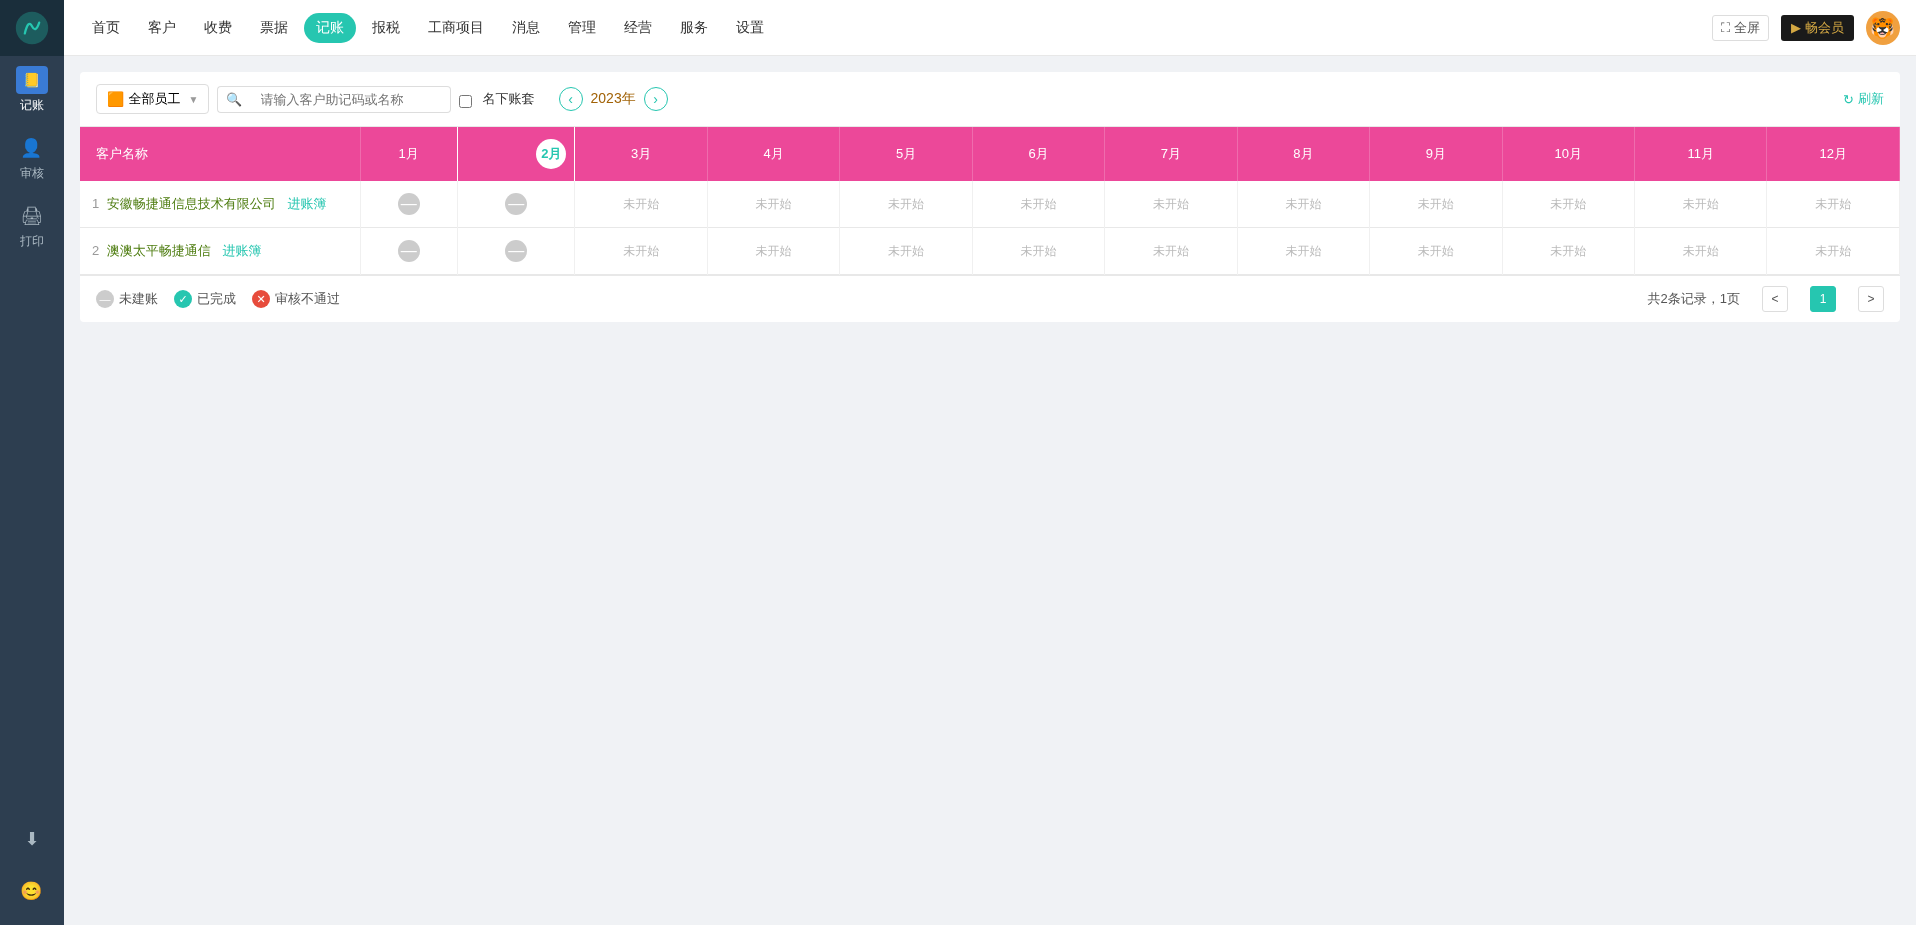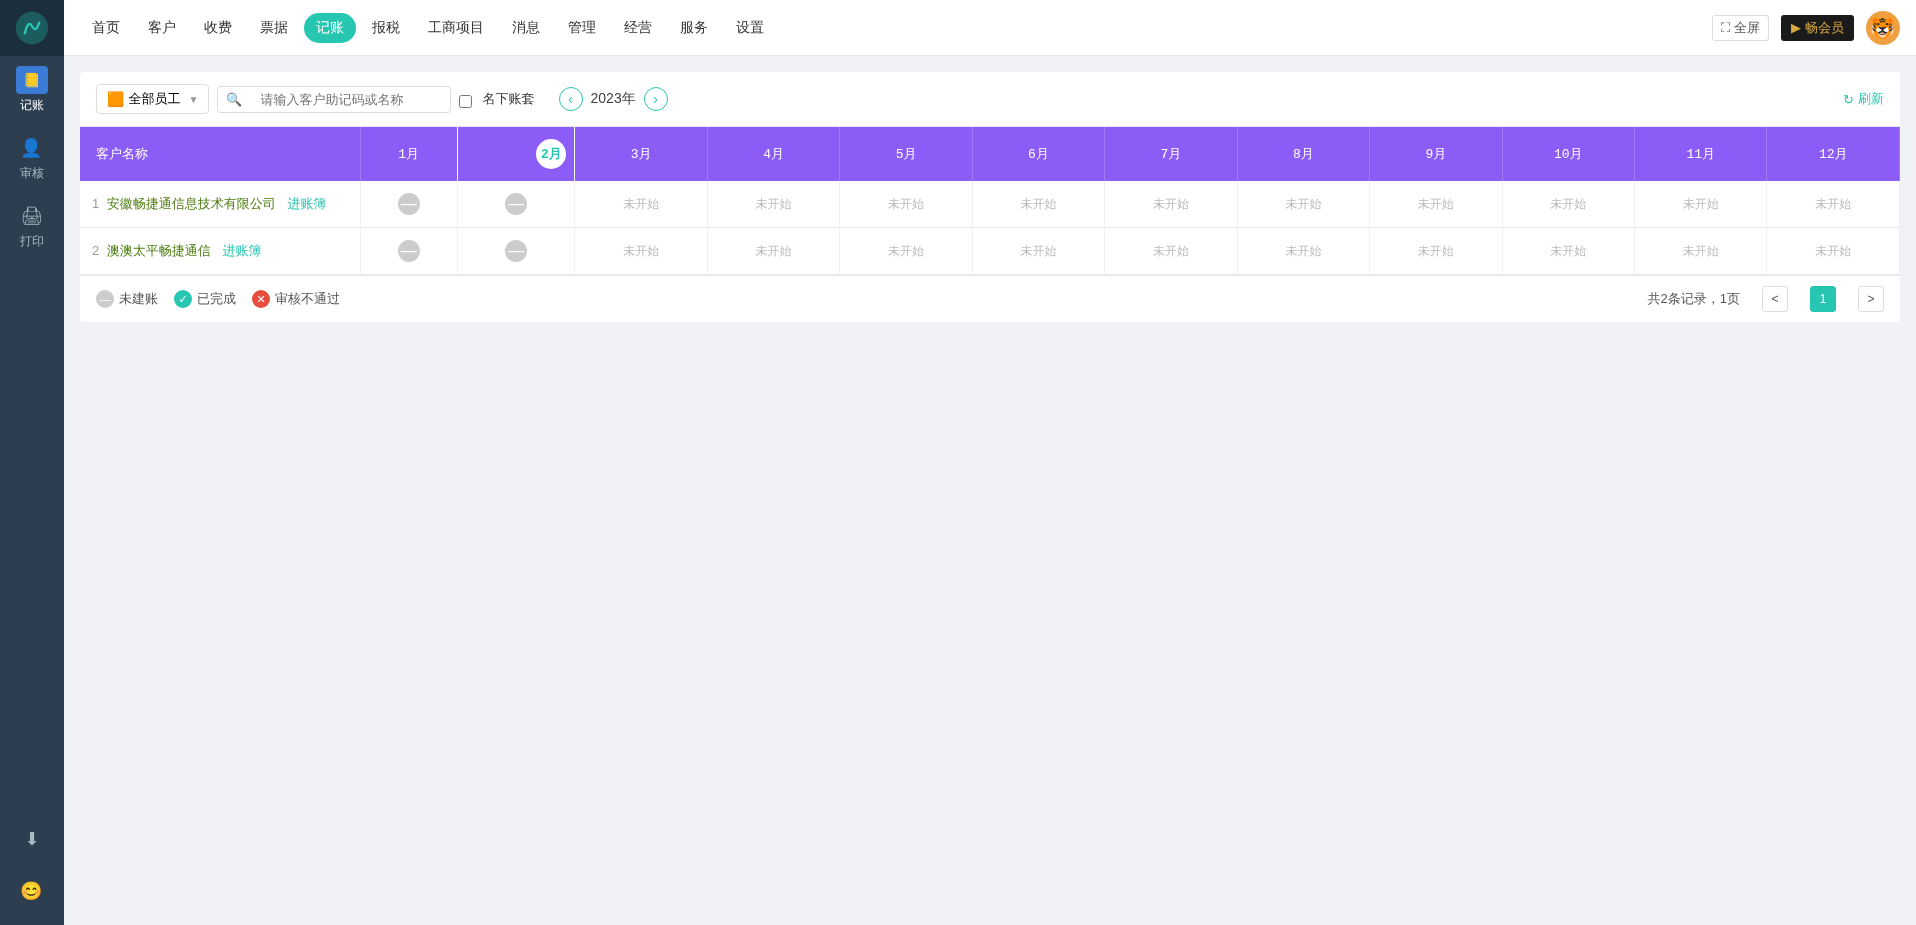--- a/index.html
+++ b/index.html
@@ -216,21 +216,21 @@
       background: #fff;
       color: #26c6b0;
       display: flex;
       align-items: center;
       justify-content: center;
       cursor: pointer;
       font-size: 14px;
     }
     .year-text {
       font-size: 14px;
-      color: #404040;
+      color: #a16207;
       font-weight: 500;
     }
     .refresh-btn {
       margin-left: auto;
       color: #26c6b0;
       cursor: pointer;
       font-size: 13px;
       display: flex;
       align-items: center;
       gap: 4px;
@@ -239,22 +239,21 @@
     
     .table-wrap {
       overflow-x: auto;
     }
     table {
       width: 100%;
       border-collapse: collapse;
       min-width: 1200px;
     }
     thead tr {
-      background: #8b5cf6;
-      font-family: Liberation Mono, monospace;
+      background: #ec4899;
     }
     thead th {
       color: #fff;
       padding: 12px 8px;
       text-align: center;
       font-weight: normal;
       font-size: 13px;
       border-right: 1px solid rgba(255,255,255,0.2);
     }
     thead th:first-child {

